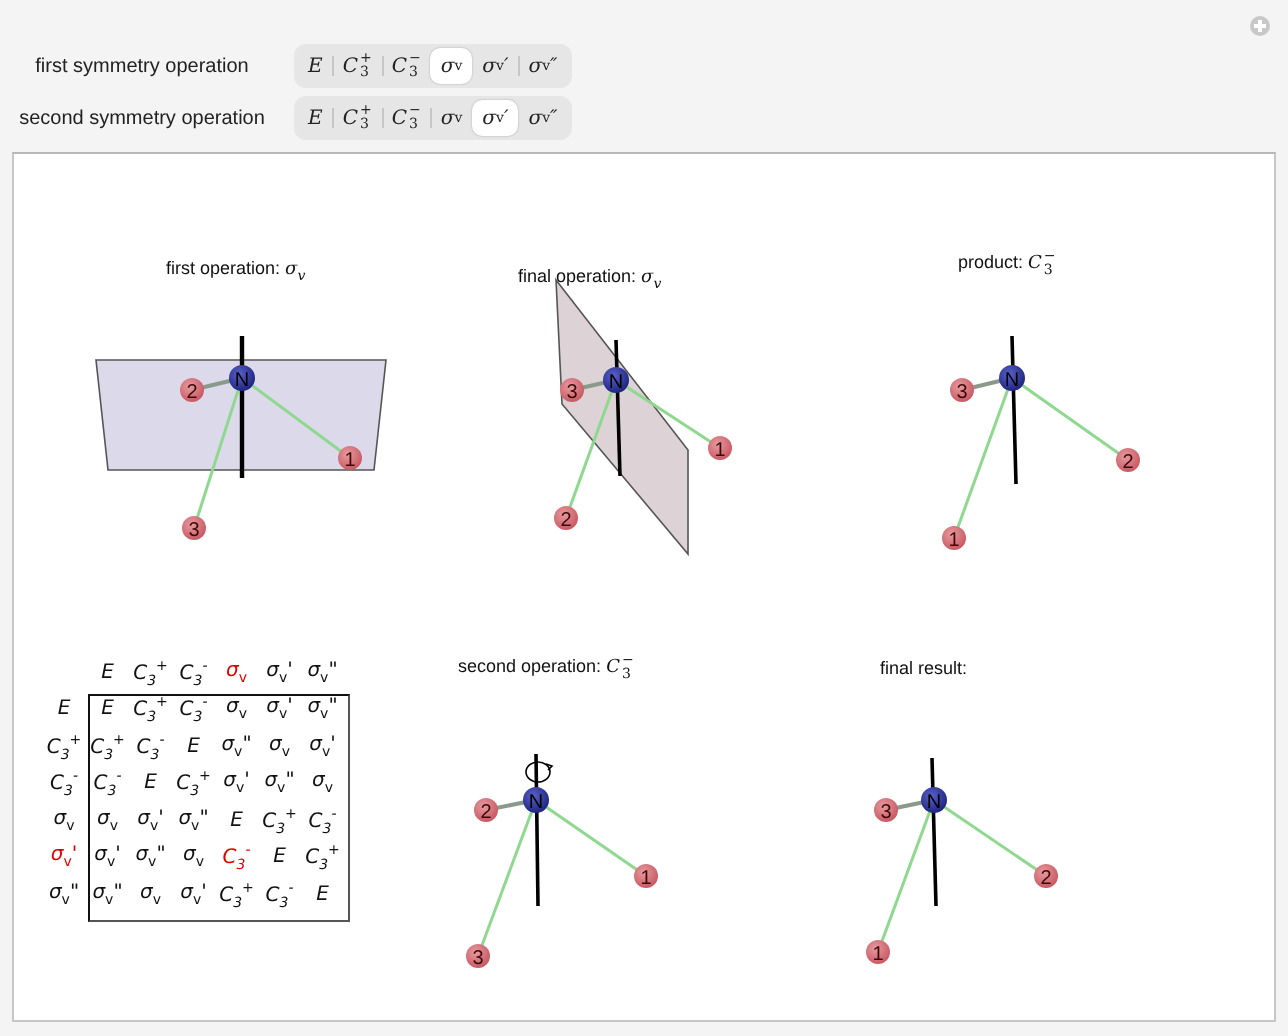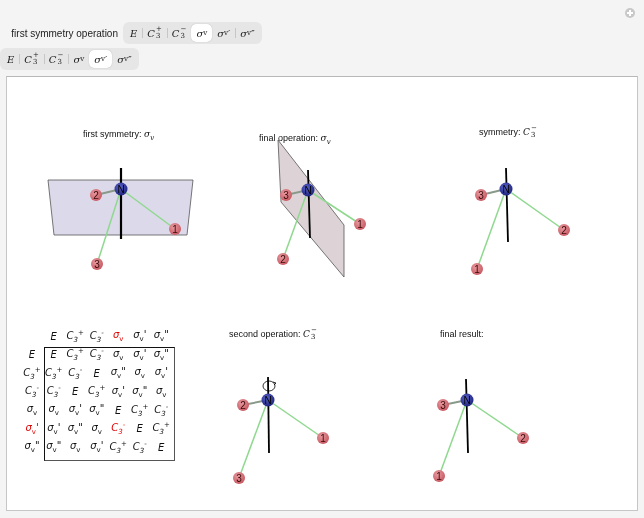--- a/index.html
+++ b/index.html
@@ -4,21 +4,21 @@
 <style>
   * { box-sizing: border-box; margin: 0; padding: 0; }
   body { width: 644px; height: 518px; background: #f4f4f4; font-family: "Liberation Sans", sans-serif; position: relative; overflow: hidden; }
   .app { position: absolute; left: 0; top: 0; width: 644px; height: 518px; background: #f4f4f4; border-radius: 6px; }
   .plus-btn { position: absolute; left: 625px; top: 8px; width: 10px; height: 10px; border-radius: 50%; background: #c8c8c8; }
   .plus-btn::before, .plus-btn::after { content: ""; position: absolute; background: #fff; }
   .plus-btn::before { left: 2px; top: 4px; width: 6px; height: 2px; }
   .plus-btn::after { left: 4px; top: 2px; width: 2px; height: 6px; }
 
   .ctrl-row { position: absolute; left: 0; height: 24px; display: flex; align-items: center; }
-  .ctrl-label { width: 123px; text-align: right; font-size: 10px; color: #222; padding-right: 5px; }
+  .ctrl-label { width: 147px; text-align: center; font-size: 10px; color: #222; padding-right: 5px; }
   .seg { display: flex; align-items: center; background: #e6e6e6; border-radius: 6px; height: 22px; padding: 0 2px; }
   .seg-btn { position: relative; font-family: "DejaVu Serif", serif; font-style: italic; font-size: 10px; color: #222; height: 18px; padding: 0 5px; display: flex; align-items: center; border-radius: 5px; cursor: pointer; }
   .seg-btn + .seg-btn::before { content: ""; position: absolute; left: 0; top: 4px; height: 10px; width: 1px; background: #c6c6c6; }
   .seg-btn.active { background: #fff; box-shadow: 0 0 1px rgba(0,0,0,0.3); }
   .seg-btn.active::before, .seg-btn.active + .seg-btn::before { display: none; }
   .seg-btn sub, .seg-btn sup { font-size: 7px; font-style: normal; }
   .c3 { display: inline-flex; align-items: center; }
   .c3 .ss { display: inline-flex; flex-direction: column; line-height: 7px; font-size: 7px; font-style: normal; margin-left: 1px; }
 
   .frame { position: absolute; left: 6px; top: 76px; width: 632px; height: 435px; background: #fff; border: 1px solid #c6c6c6; border-top-color: #b8b8b8; }
@@ -59,20 +59,21 @@
               <span>3</span>
             </span></span>
         </div>
       <div class="seg-btn active">σ<sub>v</sub></div>
       <div class="seg-btn">σ<sub>v</sub>′</div>
       <div class="seg-btn">σ<sub>v</sub>″</div>
     </div>
   </div>
 
   <div class="ctrl-row" style="top:47px;">
+    <div class="ctrl-label">second symmetry operation</div>
     <div class="seg">
       <div class="seg-btn">
           <span>E</span>
         </div>
       <div class="seg-btn">
           <span class="c3">C<span class="ss">
               <span>+</span>
               <span>3</span>
             </span></span>
         </div>
@@ -175,27 +176,27 @@
         <circle cx="460" cy="323" r="6.5" fill="url(#gN)"></circle>
           <text x="460" y="327" font-size="10" text-anchor="middle" fill="#000" font-family="Liberation Sans, sans-serif">N</text>
         <circle cx="516" cy="361" r="6" fill="url(#gAtom)"></circle>
           <text x="516" y="365" font-size="10" text-anchor="middle" fill="#3a0a0a" font-family="Liberation Sans, sans-serif">2</text>
         <circle cx="432" cy="399" r="6" fill="url(#gAtom)"></circle>
           <text x="432" y="403" font-size="10" text-anchor="middle" fill="#3a0a0a" font-family="Liberation Sans, sans-serif">1</text>
       </g>
     </svg>
 
     <div class="panel-title" style="left:76px; top:52px;">
-      <span>first symmetry: </span><span class="sym">σ<sub style="font-size:7px">v</sub></span>
+      <span>first operation: </span><span class="sym">σ<sub style="font-size:7px">v</sub></span>
     </div>
     <div class="panel-title" style="left:252px; top:56px;">
       <span>final operation: </span><span class="sym">σ<sub style="font-size:7px">v</sub></span>
     </div>
     <div class="panel-title" style="left:472px; top:48px;">
-      <span>symmetry: </span><span class="sym c3">C<span class="ss">
+      <span>product: </span><span class="sym c3">C<span class="ss">
             <span>−</span>
             <span>3</span>
           </span></span>
     </div>
     <div class="panel-title" style="left:222px; top:250px;">
       <span>second operation: </span><span class="sym c3">C<span class="ss">
             <span>−</span>
             <span>3</span>
           </span></span>
     </div>

